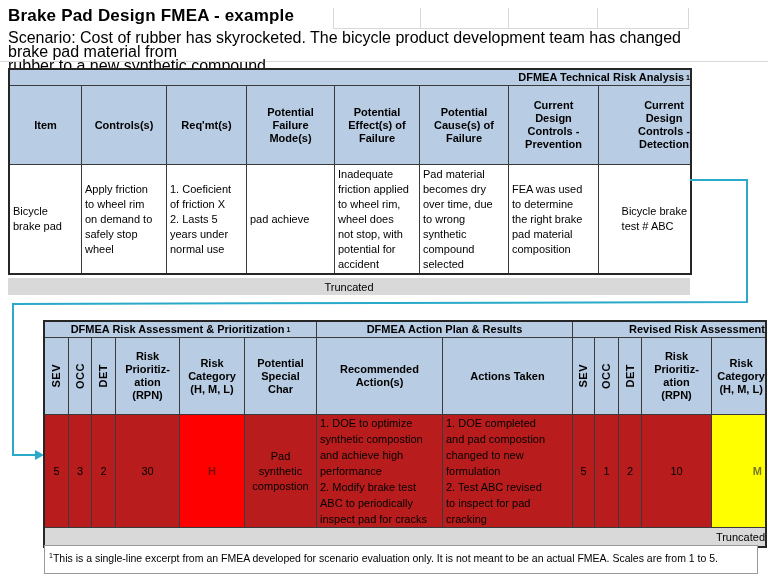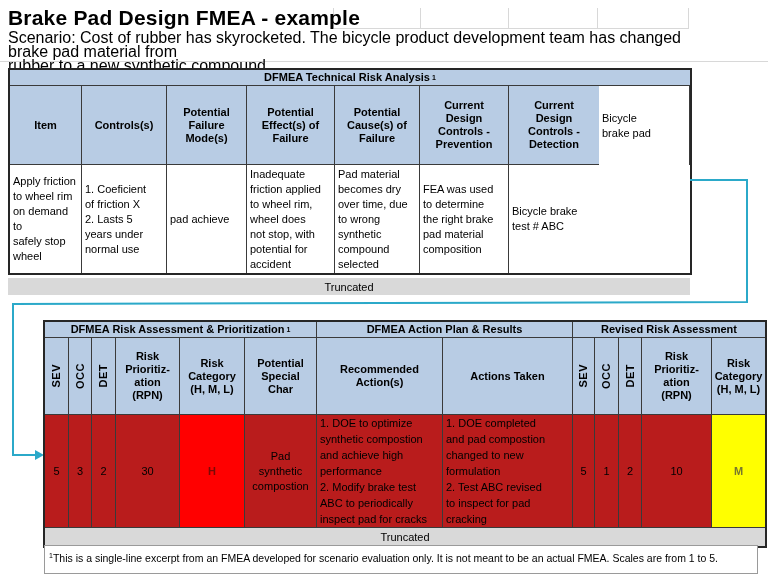--- a/index.html
+++ b/index.html
@@ -2,21 +2,21 @@
 <html><head>
 <meta charset="utf-8">
 <style>
   html,body{margin:0;padding:0;}
   body{
     width:768px;height:576px;position:relative;overflow:hidden;
     background:#ffffff;color:#000;
     font-family:"Liberation Sans","DejaVu Sans",sans-serif;
   }
   .abs{position:absolute;}
-  #page-title{left:8px;top:6px;font-size:21px;font-weight:bold;letter-spacing:0.2px;}
+  #page-title{left:8px;top:6px;font-size:17px;font-weight:bold;letter-spacing:0.2px;}
   #scenario{left:8px;top:31px;width:700px;font-size:16px;line-height:14px;white-space:pre-line;}
   .gl{background:#d8d8d8;}
   
   .t1{
     left:8px;top:68px;display:grid;
     grid-template-columns:72px 85px 80px 88px 85px 89px 90px 91px;
     grid-template-rows:16px 79px 108px;
     border:2px solid #262626;background:#fff;
   }
   
@@ -24,21 +24,21 @@
     left:43px;top:320px;display:grid;
     grid-template-columns:24px 23px 24px 64px 65px 72px 126px 130px 22px 24px 23px 70px 53px;
     grid-template-rows:16px 77px 113px 18px;
     border:2px solid #262626;background:#b91c1c;
   }
   .cell{
     border-right:1px solid #3a3a3a;border-bottom:1px solid #3a3a3a;
     display:flex;align-items:center;justify-content:center;
     overflow:hidden;box-sizing:border-box;
   }
-  .cell.lc{border-right:none;}
+  .cell.lc{border-right:none;justify-content:flex-end;}
   .cell.lr{border-bottom:none;}
   .th{background:#b8cce4;font-weight:bold;font-size:11px;line-height:13px;
       text-align:center;white-space:pre-line;}
   .span-all{grid-column:1/-1;}
   .sec1{grid-column:1/7;}
   .sec2{grid-column:7/9;}
   .sec3{grid-column:9/14;}
   .td{font-size:11px;line-height:15px;white-space:pre-line;padding:0 3px;}
   .left{justify-content:flex-start;text-align:left;}
   .ctr{justify-content:center;text-align:center;}
@@ -78,20 +78,21 @@
 <div class="abs" id="page-title">Brake Pad Design FMEA - example</div>
 <div class="abs" id="scenario">Scenario: Cost of rubber has skyrocketed. The bicycle product development team has changed brake pad material from
 rubber to a new synthetic compound.</div>
 
 <div class="abs t1">
   <div class="cell th span-all lc">
     <span>DFMEA Technical Risk Analysis</span><sup class="hdr-sup">1</sup>
   </div>
   <div class="cell th">Item</div>
   <div class="cell th">Controls(s)</div>
+  <div class="cell th">Req'mt(s)</div>
   <div class="cell th">Potential
 Failure
 Mode(s)</div>
   <div class="cell th">Potential
 Effect(s) of
 Failure</div>
   <div class="cell th">Potential
 Cause(s) of
 Failure</div>
   <div class="cell th">Current

